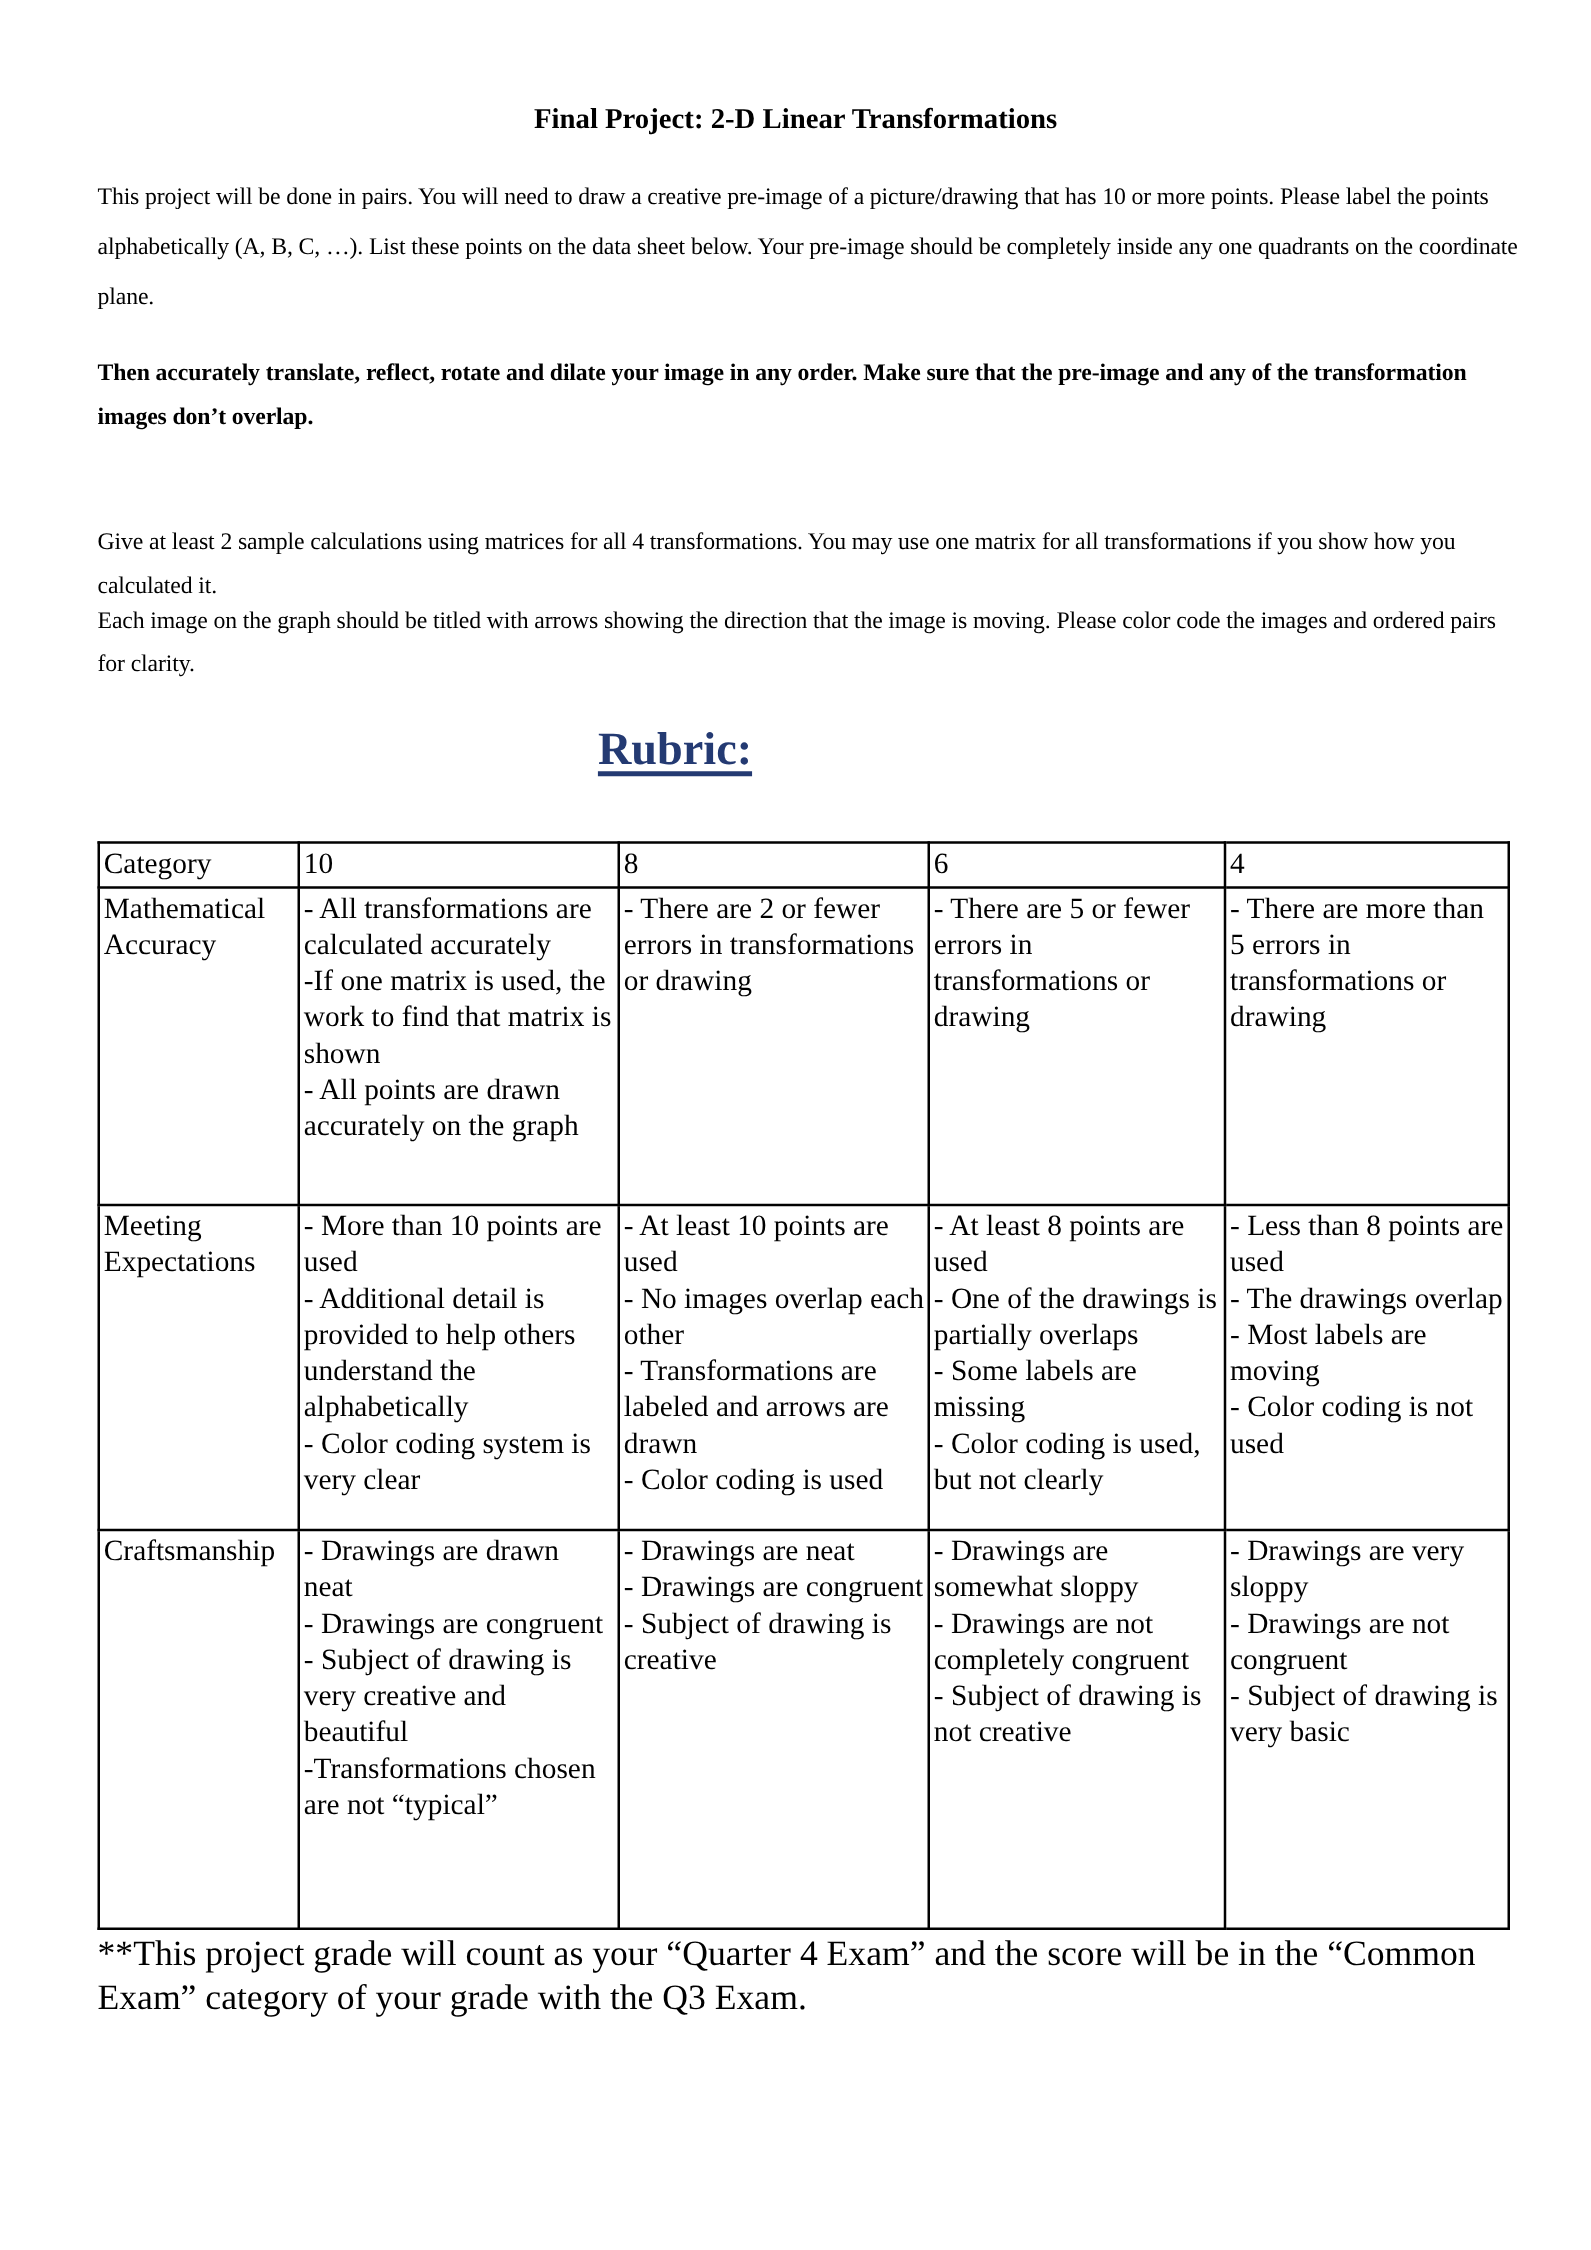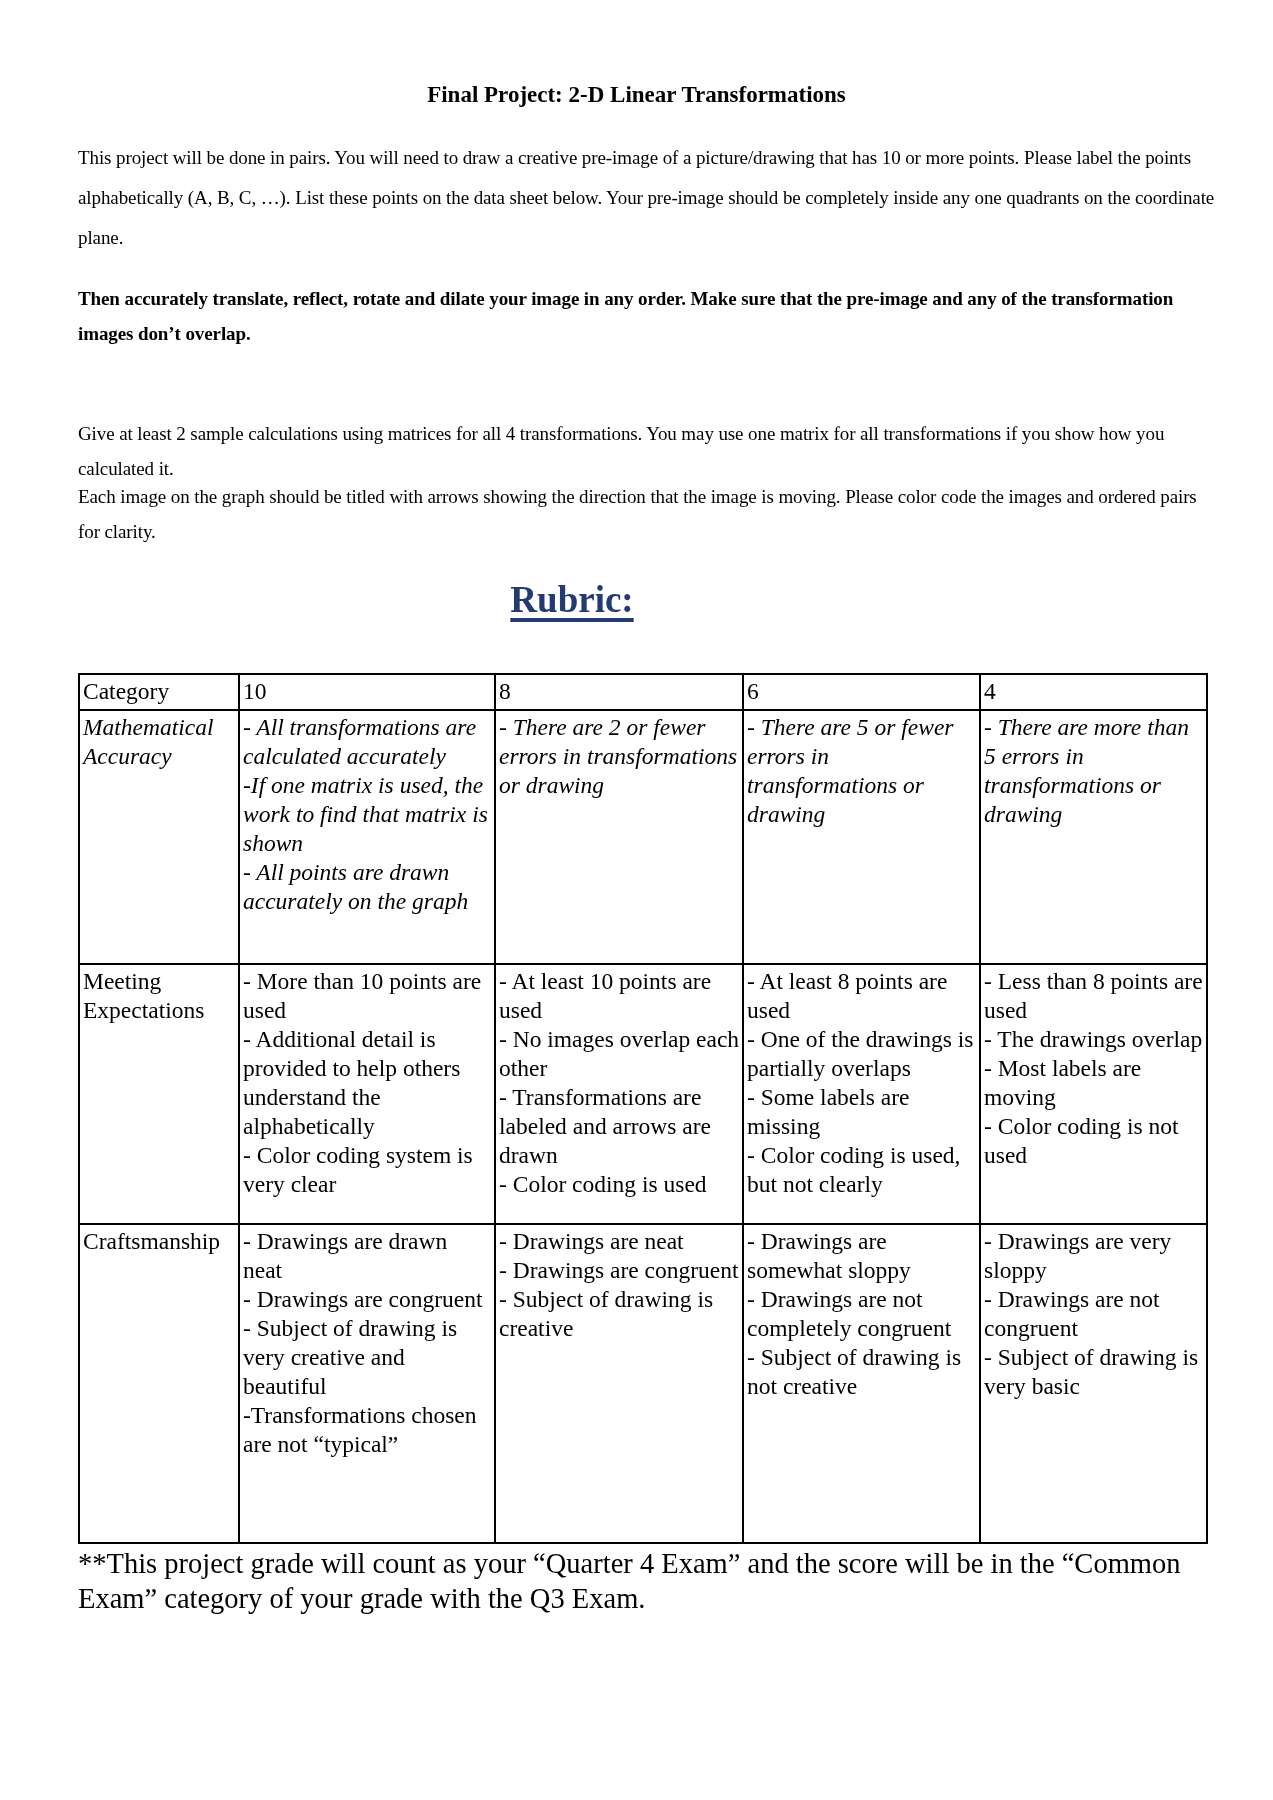--- a/index.html
+++ b/index.html
@@ -14,36 +14,36 @@
   .para {
     position: absolute; left: 78px; width: 1140px;
     font-size: 19px; line-height: 40px; letter-spacing: -0.1px;
   }
   .para.tight { line-height: 35px; }
   #p1 { top: 138px; }
   #p2 { top: 281px; font-weight: bold; }
   #p3 { top: 381px; margin-top: 35px; }
   #p4 { top: 479px; }
   .rubric-heading {
-    position: absolute; top: 575px; left: 0; width: 1080px; text-align: center; padding-left: 32px;
+    position: absolute; top: 575px; left: 0; width: 1080px; text-align: center;
   }
   .rubric-heading span {
     font-weight: bold; font-size: 37px; line-height: 50px; color: #243a72;
     text-decoration: underline; text-decoration-thickness: 4px; text-underline-offset: 6px;
   }
   table.rubric {
     position: absolute; top: 673px; left: 78px; width: 1128px;
     border-collapse: collapse; table-layout: fixed;
     font-size: 23.5px; line-height: 29px;
   }
   table.rubric td {
     border: 2px solid #000; vertical-align: top; padding: 2px 2px 2px 3px;
   }
   table.rubric tr.header td { height: 30px; }
-  table.rubric tr.row-math td { height: 248px; font-style: italic; }
+  table.rubric tr.row-math td { height: 248px; }
   table.rubric tr.row-meet td { height: 254px; }
   table.rubric tr.row-craft td { height: 313px; }
   .cell-line { display: block; }
   .footnote {
     position: absolute; top: 1546px; left: 78px; width: 1140px;
     font-size: 28.5px; line-height: 35px;
   }
 </style>
 </head>
 <body>

